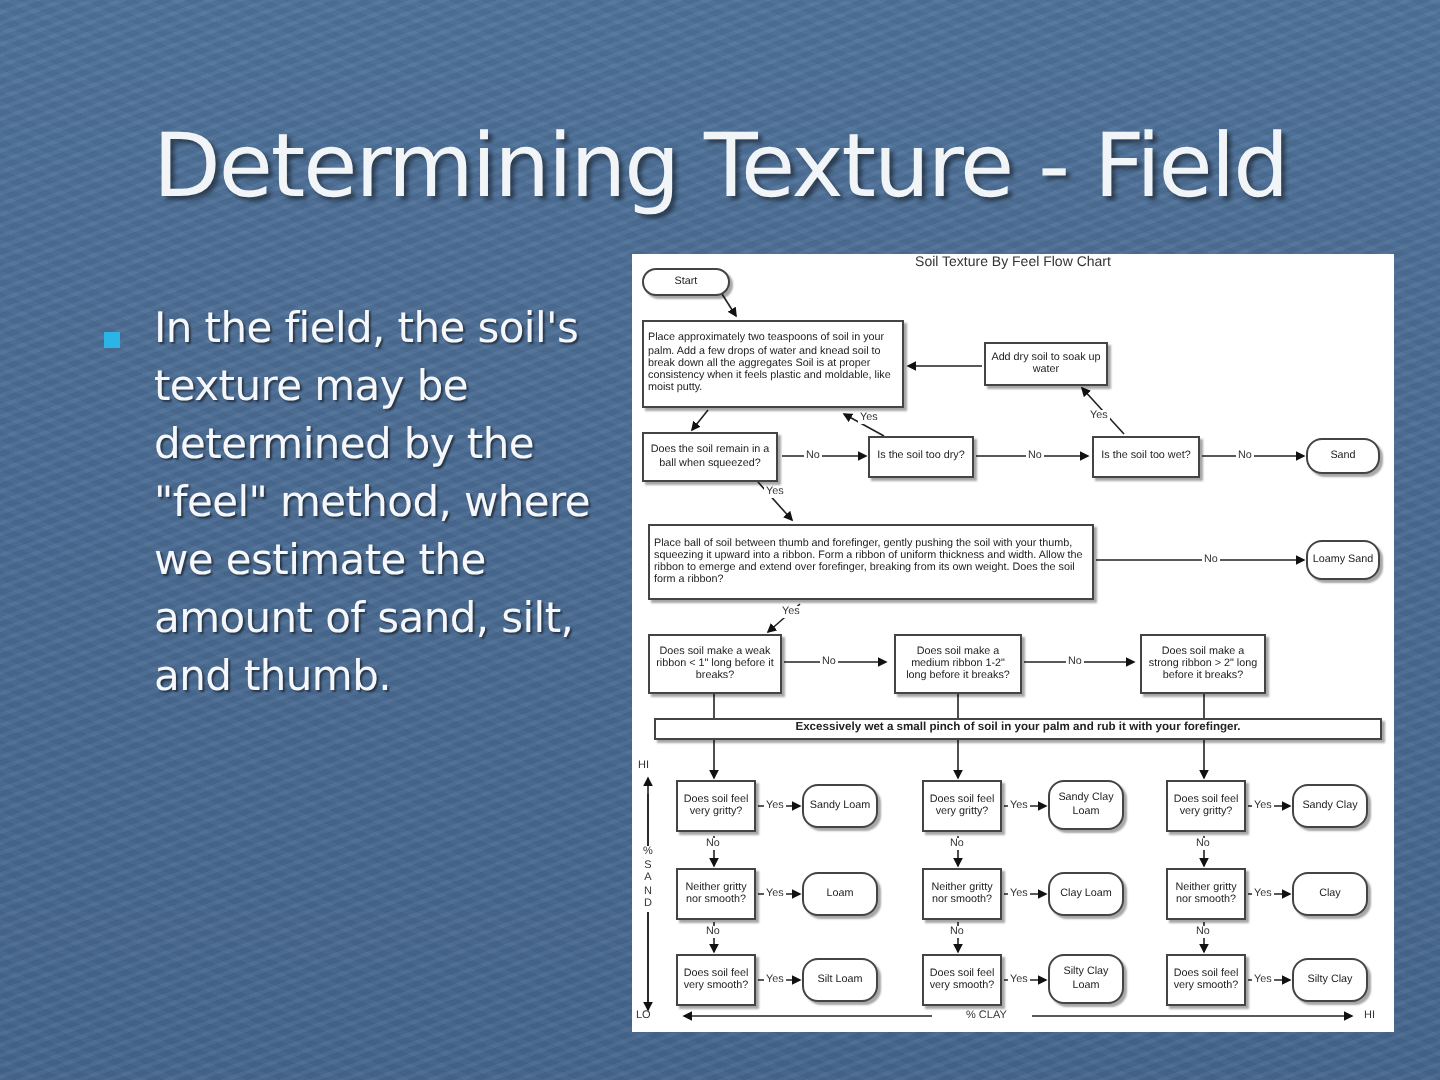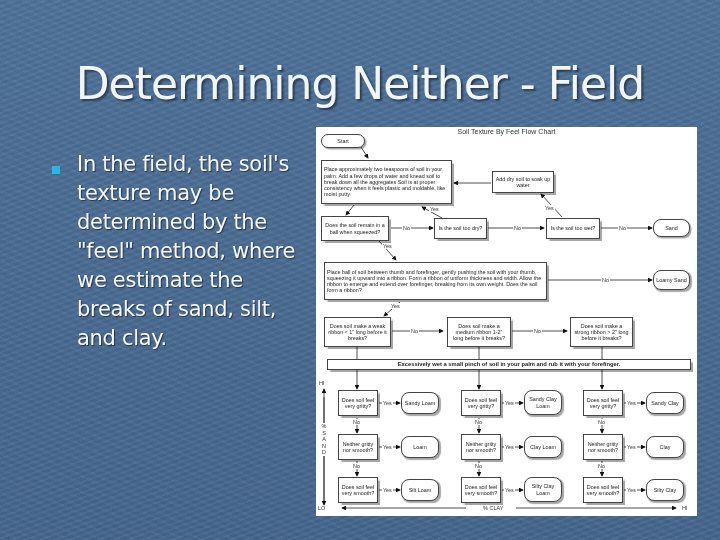--- a/index.html
+++ b/index.html
@@ -47,25 +47,25 @@
   .lbl {
     position:absolute; font-size:5.4px; color:#333; font-family:"Liberation Sans", sans-serif;
     background:#fff; padding:0 1px;
   }
   .axis-lbl { position:absolute; font-size:5.5px; color:#333; font-family:"Liberation Sans", sans-serif; }
   .vert { width:6px; text-align:center; line-height:6.5px; }
 </style>
 </head>
 <body>
 
-<div class="title">Determining Neither - Field</div>
+<div class="title">Determining Texture - Field</div>
 
 <div class="bullet-area">
   <div class="bullet"></div>
-  <div class="bullet-text">In the field, the soil's texture may be determined by the "feel" method, where we estimate the breaks of sand, silt, and clay.</div>
+  <div class="bullet-text">In the field, the soil's texture may be determined by the "feel" method, where we estimate the amount of sand, silt, and thumb.</div>
 </div>
 
 <div class="chart">
   <svg width="381" height="389">
     <defs>
       <marker id="ah" markerWidth="6" markerHeight="6" refX="5" refY="3" orient="auto">
         <path d="M0,0 L6,3 L0,6 z" fill="#111"></path>
       </marker>
     </defs>
     <g stroke="#222" stroke-width="0.8" fill="none">

